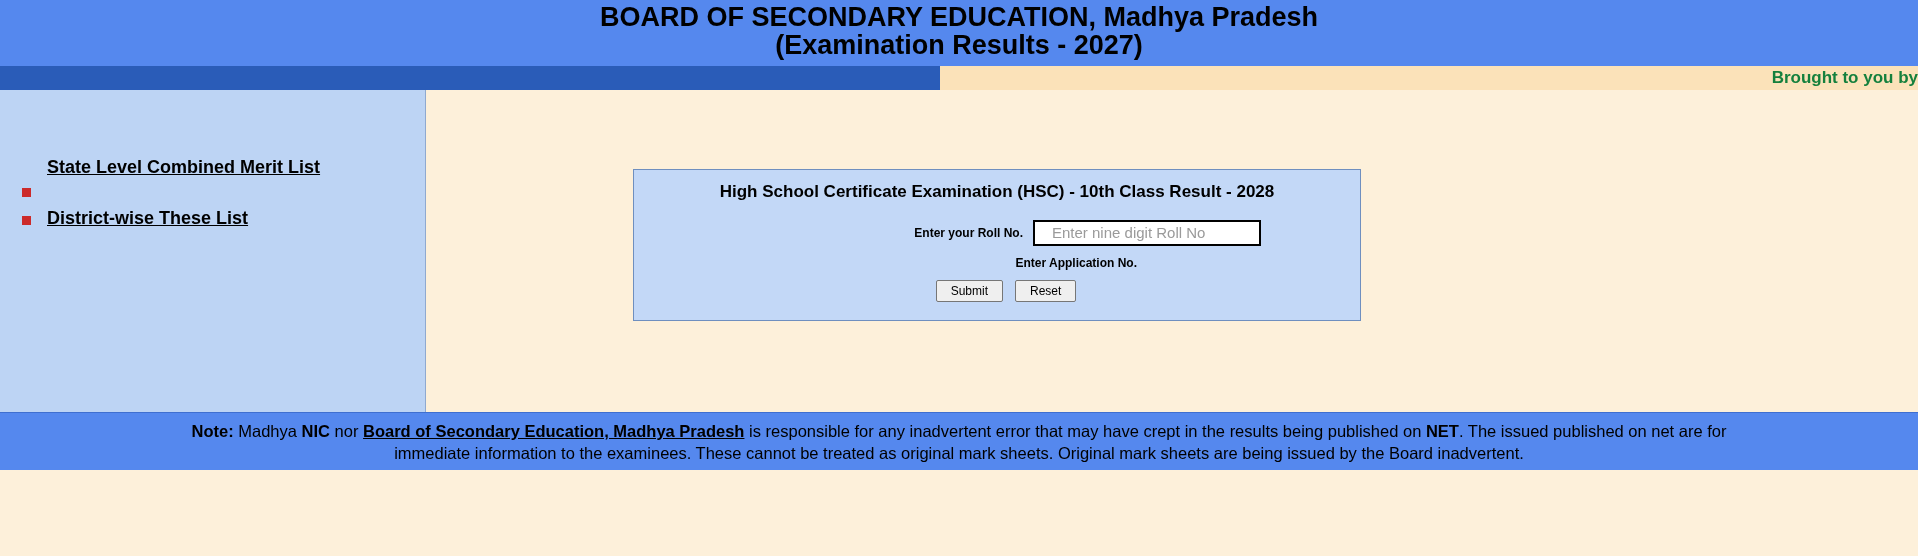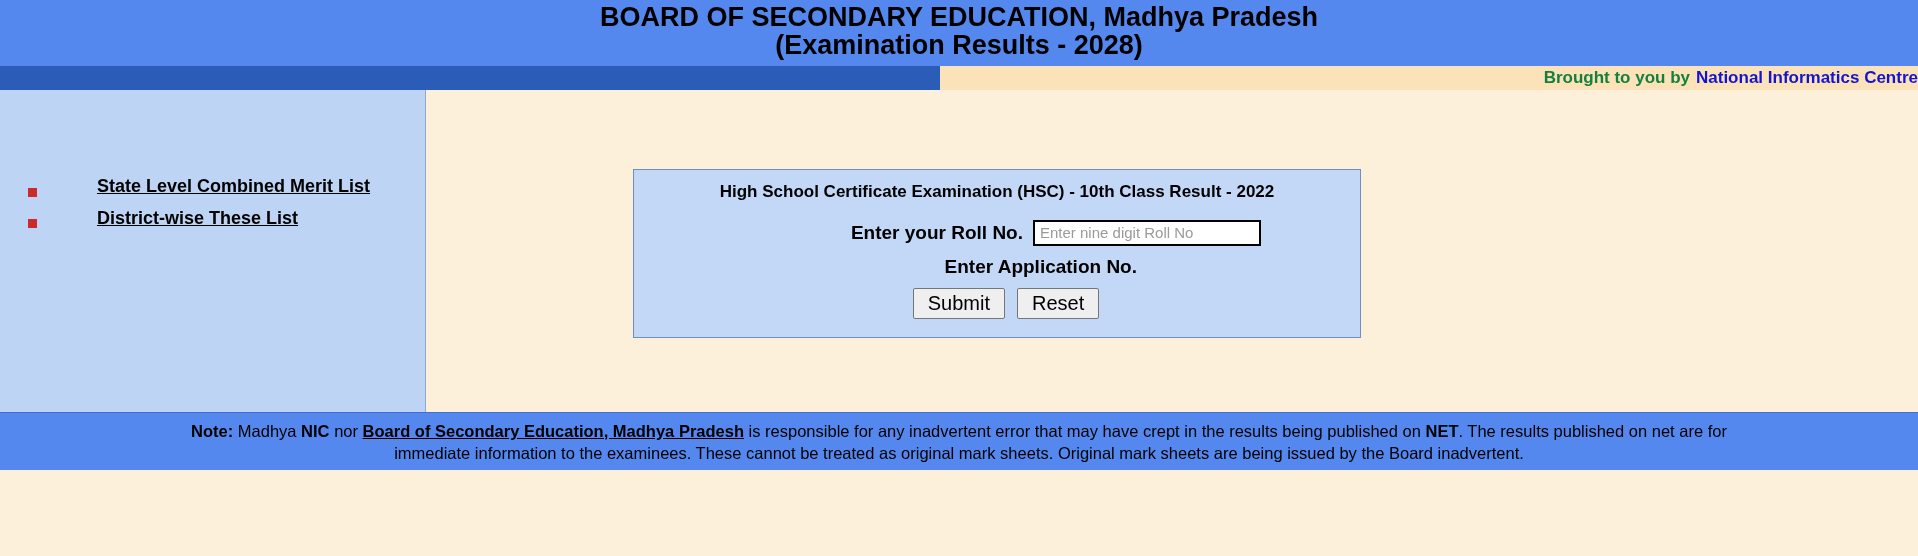--- a/index.html
+++ b/index.html
@@ -71,24 +71,23 @@
   }
   .sidebar {
     width: 426px;
     background: #bdd4f4;
     border-right: 1px solid #8fa9cf;
     padding-top: 68px;
     box-sizing: border-box;
   }
   .menu-item {
     display: flex;
-    align-items: flex-end;
+    align-items: flex-start;
     margin-bottom: 30px;
-    padding-left: 28px;
-    gap: 44px;
+    padding-left: 22px;
   }
   .bullet {
     width: 9px;
     height: 9px;
     background: #cc2a2a;
     margin-top: 7px;
     margin-right: 16px;
     flex: 0 0 auto;
   }
   .menu-link {
@@ -130,55 +129,55 @@
     color: #000;
     margin-bottom: 18px;
   }
   .form-row {
     display: flex;
     align-items: center;
     justify-content: center;
     margin-bottom: 10px;
   }
   .form-label {
-    font-size: 19px;
+    font-size: 12px;
     font-weight: bold;
     color: #000;
     text-align: right;
     width: 300px;
     padding-right: 10px;
     box-sizing: border-box;
   }
   .form-input {
     width: 228px;
     height: 26px;
     font-size: 15px;
     font-family: "Liberation Sans", sans-serif;
-    padding: 2px 5px;
+    padding: 2px 17px;
     box-sizing: border-box;
     border: 1px solid #767676;
     background: #ffffff;
     color: #000;
   }
   .form-input.focused {
     border: 2px solid #000;
     outline: none;
   }
   .form-input::placeholder {
     color: #9a9a9a;
   }
   .btn-row {
     display: flex;
     justify-content: center;
     margin-top: 10px;
     padding-left: 30px;
   }
   .btn {
     font-family: "Liberation Sans", sans-serif;
-    font-size: 20px;
+    font-size: 12px;
     color: #000;
     background: #efefef;
     border: 1px solid #767676;
     border-radius: 2px;
     padding: 3px 14px;
     margin-right: 12px;
     cursor: pointer;
   }
 
   
@@ -203,47 +202,46 @@
   .footer .bu {
     font-weight: bold;
     text-decoration: underline;
   }
 </style>
 </head>
 <body>
 
 <div class="header">
   <div class="title-line">BOARD OF SECONDARY EDUCATION, Madhya Pradesh</div>
-  <div class="title-line">(Examination Results - 2028)</div>
+  <div class="title-line">(Examination Results - 2027)</div>
 </div>
 
 <div class="subbar">
   <div class="subbar-left"></div>
   <div class="subbar-right">
     <span class="brought">Brought to you by</span>
-    <a class="nic-link" href="#">National Informatics Centre</a>
   </div>
 </div>
 
 <div class="content">
 
   <div class="sidebar">
     <div class="menu-item first">
       <span class="bullet"></span>
       <span class="menu-link">State Level Combined Merit List</span>
     </div>
     <div class="menu-item">
       <span class="bullet"></span>
       <span class="menu-link">District-wise These List</span>
     </div>
   </div>
 
   <div class="main">
     <div class="form-box">
-      <div class="form-title">High School Certificate Examination (HSC) - 10th Class Result - 2022</div>
+      <div class="form-title">High School Certificate Examination (HSC) - 10th Class Result - 2028</div>
 
       <div class="form-row">
         <span class="form-label">Enter your Roll No.</span>
         <input class="form-input focused" type="text" placeholder="Enter nine digit Roll No" style="">
       </div>
 
       <div class="form-row">
         <span class="form-label">Enter Application No.</span>
       </div>
 
@@ -257,16 +255,16 @@
 </div>
 
 <div class="footer">
   <p>
     <span class="b">Note:</span>
     <span>Madhya</span>
     <span class="b">NIC</span>
     <span>nor</span>
     <span class="bu">Board of Secondary Education, Madhya Pradesh</span>
     <span>is responsible for any inadvertent error that may have crept in the results being published on</span>
-    <span class="b">NET</span><span>. The results published on net are for</span>
+    <span class="b">NET</span><span>. The issued published on net are for</span>
   </p>
   <p>immediate information to the examinees. These cannot be treated as original mark sheets. Original mark sheets are being issued by the Board inadvertent.</p>
 </div>
 
 </body></html>

